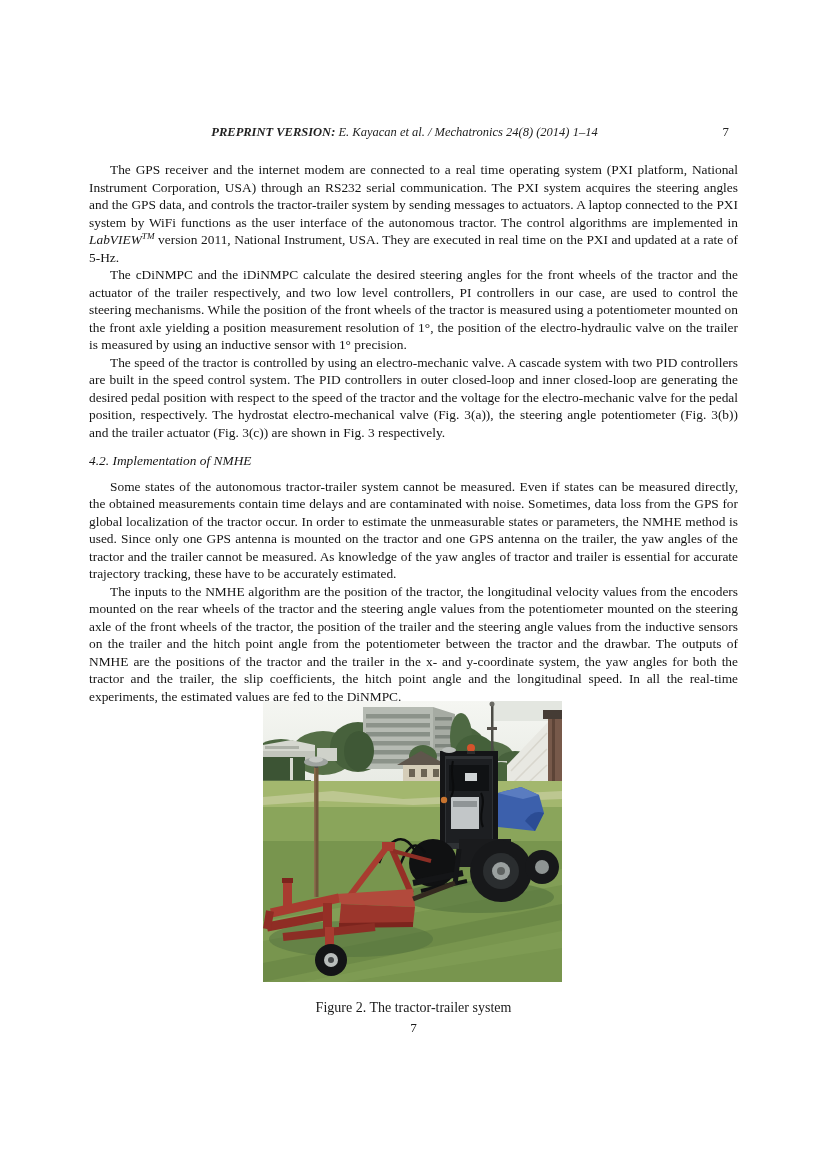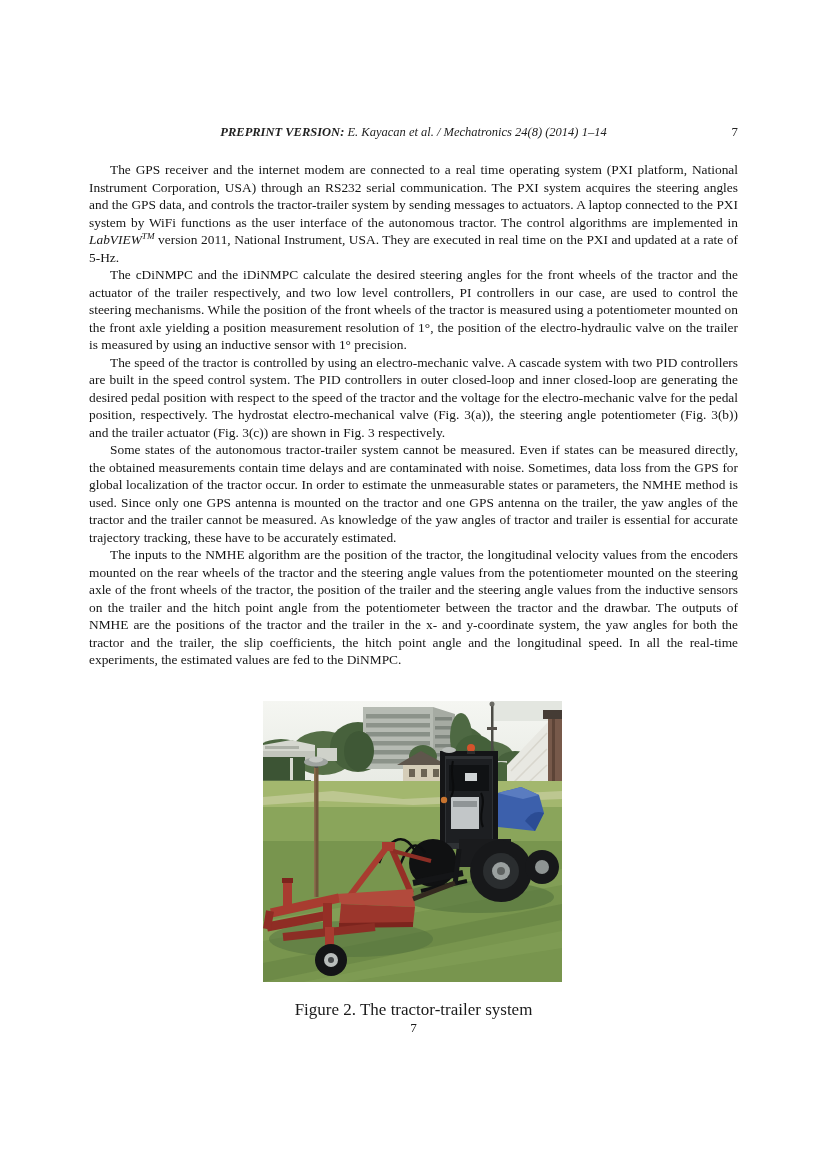--- a/index.html
+++ b/index.html
@@ -6,21 +6,21 @@
   .page{
     position:relative;
     width:827px;height:1169px;
     background:#ffffff;
     margin:0 auto;
     font-family:"Liberation Serif","DejaVu Serif",serif;
     color:#1a1a1a;
     overflow:hidden;
   }
   .running-head{
-    position:absolute;top:125px;left:89px;width:649px;
+    position:absolute;top:125px;left:80px;width:649px;
     font-size:12.5px;font-style:italic;text-align:center;color:#222;
   }
   .running-head .rh-bold{font-weight:bold;}
   .rh-pagenum{
     position:absolute;right:0;top:0;
     font-style:normal;font-size:12.8px;color:#222;
   }
   .body-text{
     position:absolute;top:161px;left:89px;width:649px;
     font-size:13.4px;line-height:17.5px;text-align:justify;color:#151515;
@@ -29,21 +29,21 @@
   .para .it{font-style:italic;}
   .para sup{font-size:0.68em;line-height:0;vertical-align:super;}
   .section-heading{
     font-size:13.4px;font-style:italic;font-weight:normal;
     margin:11px 0 8px 0;text-indent:0;text-align:left;
   }
   .figure-block{position:absolute;left:0;top:0;width:827px;}
   .figure-photo-wrap{position:absolute;left:263px;top:701px;width:299px;height:281px;}
   .figure-caption{
     position:absolute;left:0;top:1000px;width:827px;
-    text-align:center;font-size:17px;color:#1a1a1a;
+    text-align:center;font-size:14px;color:#1a1a1a;
   }
   .footer-pagenum{
     position:absolute;left:0;top:1020px;width:827px;
     text-align:center;font-size:13.2px;color:#1a1a1a;
   }
 </style>
 </head>
 <body>
 
 <div class="page">
@@ -52,20 +52,21 @@
     <span class="rh-bold">PREPRINT VERSION:</span><span> E. Kayacan et al. / Mechatronics 24(8) (2014) 1–14</span>
     <span class="rh-pagenum">7</span>
   </div>
 
   <div class="body-text">
     <div id="paras-before">
         <p class="para"><span>The GPS receiver and the internet modem are connected to a real time operating system (PXI platform, National Instrument Corporation, USA) through an RS232 serial communication. The PXI system acquires the steering angles and the GPS data, and controls the tractor-trailer system by sending messages to actuators. A laptop connected to the PXI system by WiFi functions as the user interface of the autonomous tractor. The control algorithms are implemented in </span><span class="it">LabVIEW</span><sup class="it">TM</sup><span> version 2011, National Instrument, USA. They are executed in real time on the PXI and updated at a rate of 5-Hz.</span></p>
         <p class="para"><span>The cDiNMPC and the iDiNMPC calculate the desired steering angles for the front wheels of the tractor and the actuator of the trailer respectively, and two low level controllers, PI controllers in our case, are used to control the steering mechanisms. While the position of the front wheels of the tractor is measured using a potentiometer mounted on the front axle yielding a position measurement resolution of 1°, the position of the electro-hydraulic valve on the trailer is measured by using an inductive sensor with 1° precision.</span></p>
         <p class="para"><span>The speed of the tractor is controlled by using an electro-mechanic valve. A cascade system with two PID controllers are built in the speed control system. The PID controllers in outer closed-loop and inner closed-loop are generating the desired pedal position with respect to the speed of the tractor and the voltage for the electro-mechanic valve for the pedal position, respectively. The hydrostat electro-mechanical valve (Fig. 3(a)), the steering angle potentiometer (Fig. 3(b)) and the trailer actuator (Fig. 3(c)) are shown in Fig. 3 respectively.</span></p>
       </div>
+    <p class="section-heading">4.2. Implementation of NMHE</p>
     <div id="paras-after">
         <p class="para"><span>Some states of the autonomous tractor-trailer system cannot be measured. Even if states can be measured directly, the obtained measurements contain time delays and are contaminated with noise. Sometimes, data loss from the GPS for global localization of the tractor occur. In order to estimate the unmeasurable states or parameters, the NMHE method is used. Since only one GPS antenna is mounted on the tractor and one GPS antenna on the trailer, the yaw angles of the tractor and the trailer cannot be measured. As knowledge of the yaw angles of tractor and trailer is essential for accurate trajectory tracking, these have to be accurately estimated.</span></p>
         <p class="para"><span>The inputs to the NMHE algorithm are the position of the tractor, the longitudinal velocity values from the encoders mounted on the rear wheels of the tractor and the steering angle values from the potentiometer mounted on the steering axle of the front wheels of the tractor, the position of the trailer and the steering angle values from the inductive sensors on the trailer and the hitch point angle from the potentiometer between the tractor and the drawbar. The outputs of NMHE are the positions of the tractor and the trailer in the x- and y-coordinate system, the yaw angles for both the tractor and the trailer, the slip coefficients, the hitch point angle and the longitudinal speed. In all the real-time experiments, the estimated values are fed to the DiNMPC.</span></p>
       </div>
   </div>
 
   <div class="figure-block">
     <div class="figure-photo-wrap">
       <svg width="299" height="281" viewBox="0 0 299 281">
         <defs>

